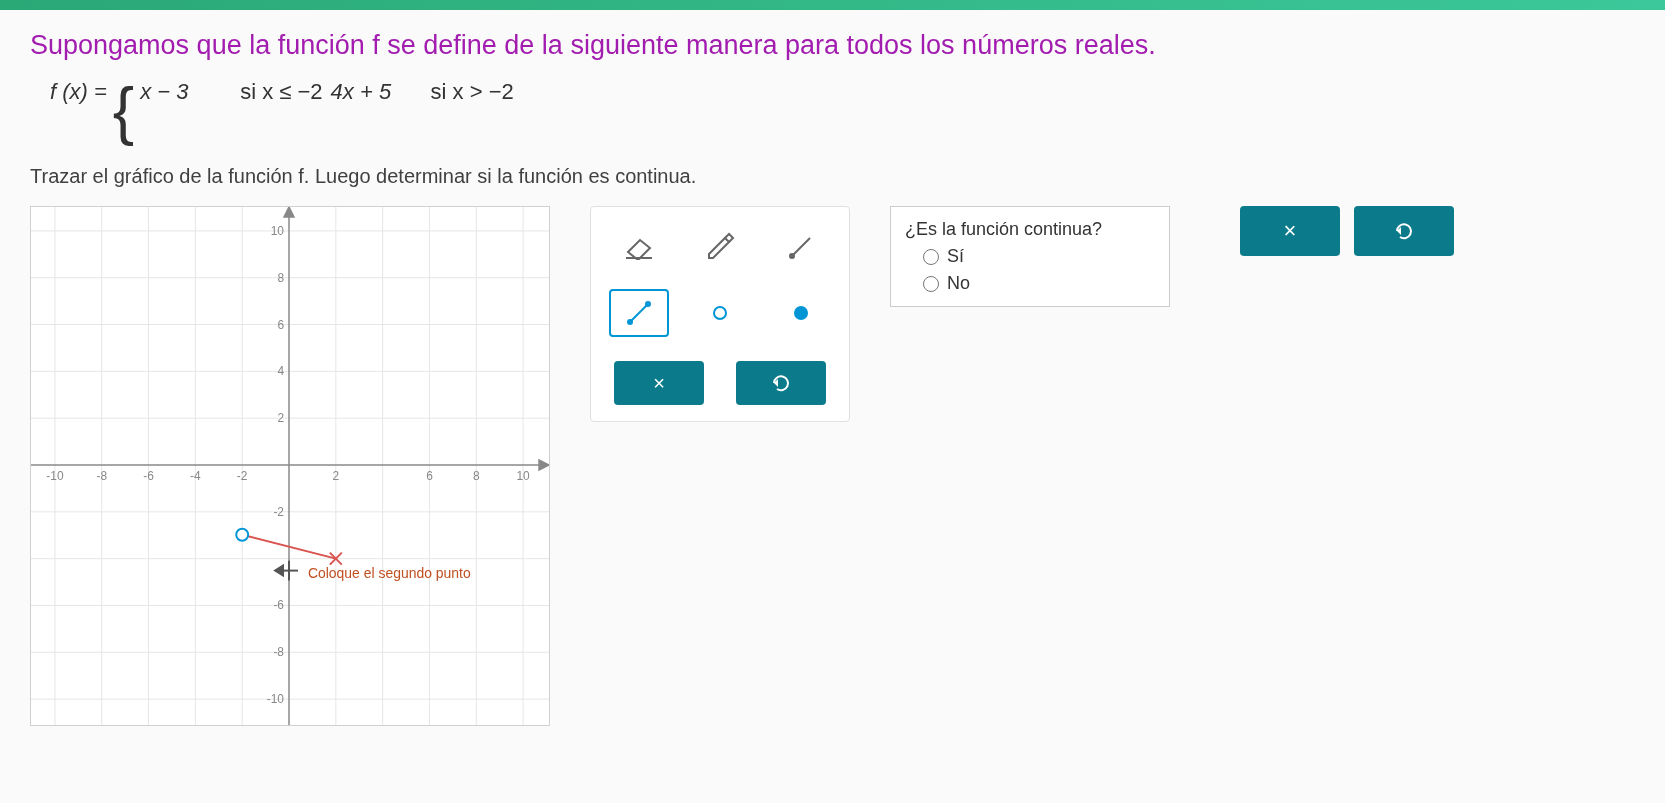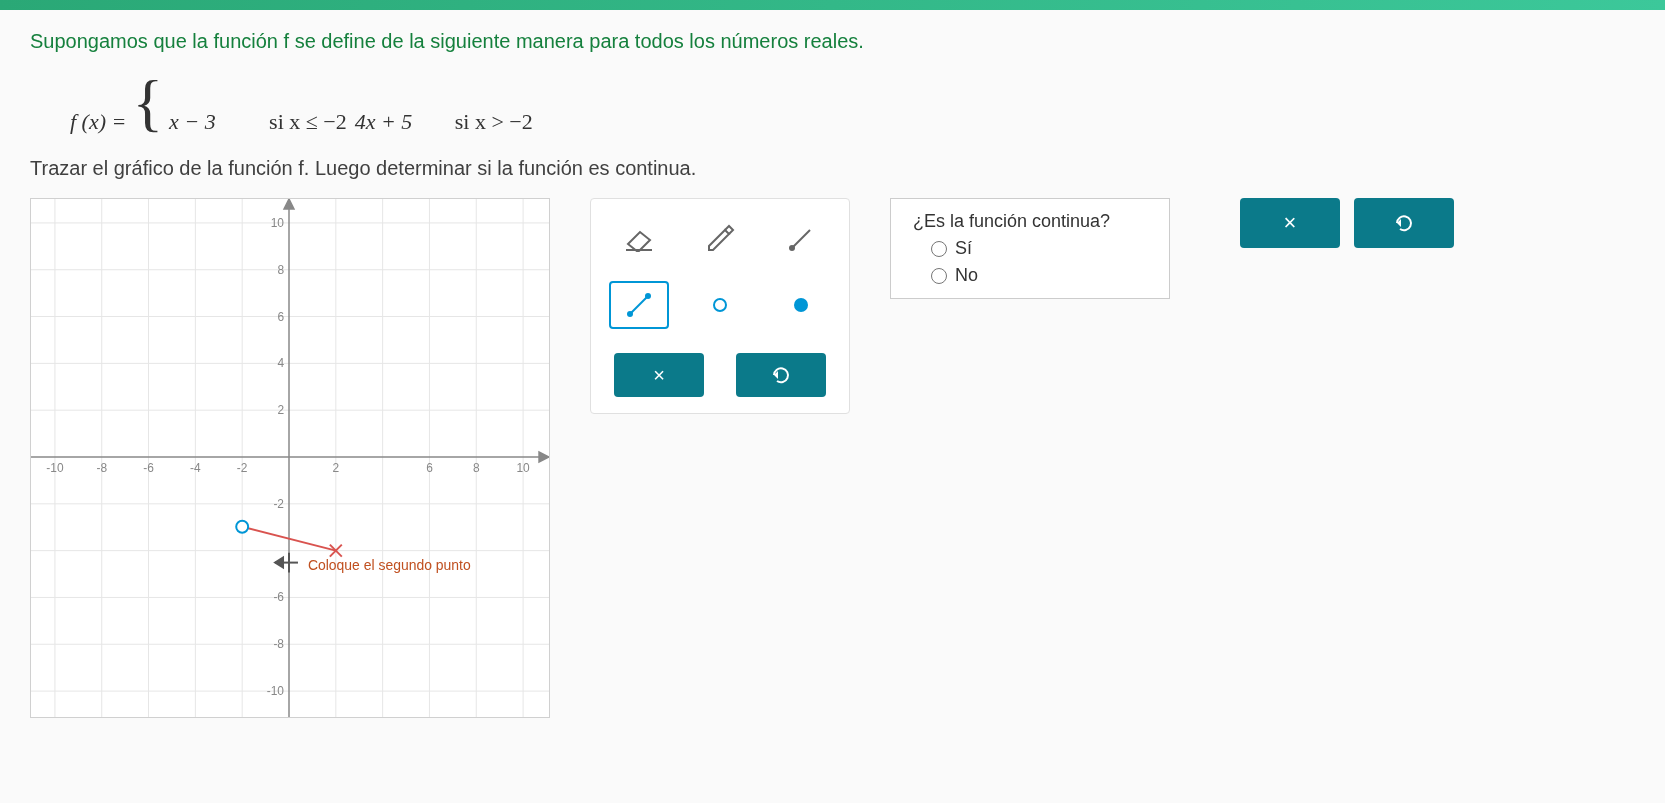--- a/index.html
+++ b/index.html
@@ -15,29 +15,29 @@
     height: 10px;
     background: linear-gradient(to right, #2aa876 0%, #3cc89a 100%);
   }
   .content {
     background: #fafafa;
     padding: 20px 30px;
     height: calc(100% - 10px);
     position: relative;
   }
   .problem-text {
-    font-size: 20px;
-    color: #15803d;
+    font-size: 27px;
+    color: #a21caf;
     margin-bottom: 18px;
   }
   .equation {
-    margin: 10px 0 22px 40px;
-    display: flex;
-    align-items: flex-end;
-    font-family: Liberation Serif, serif;
+    margin: 10px 0 22px 20px;
+    display: flex;
+    align-items: flex-start;
+    font-family: Liberation Sans, sans-serif;
     font-size: 22px;
     color: #333;
   }
   .eq-left { font-style: italic; }
   .brace {
     font-size: 64px;
     line-height: 64px;
     margin: 0 6px;
     font-weight: 100;
   }
@@ -92,21 +92,21 @@
     display: flex; align-items: center; justify-content: center;
     font-size: 20px;
     cursor: pointer;
     border: none;
   }
   .teal-btn.reset { background:#0b7a8a; }
   .question-box {
     width: 280px;
     background: #fff;
     border: 1px solid #ccc;
-    padding: 12px 22px;
+    padding: 12px 14px;
     font-size: 18px;
     color: #333;
   }
   .radio-row { display: flex; align-items: center; gap: 8px; margin-top: 6px; margin-left: 18px;}
   .radio-row input { width:16px; height:16px; }
   .action-buttons {
     display: flex;
     gap: 14px;
     margin-left: 30px;
   }

